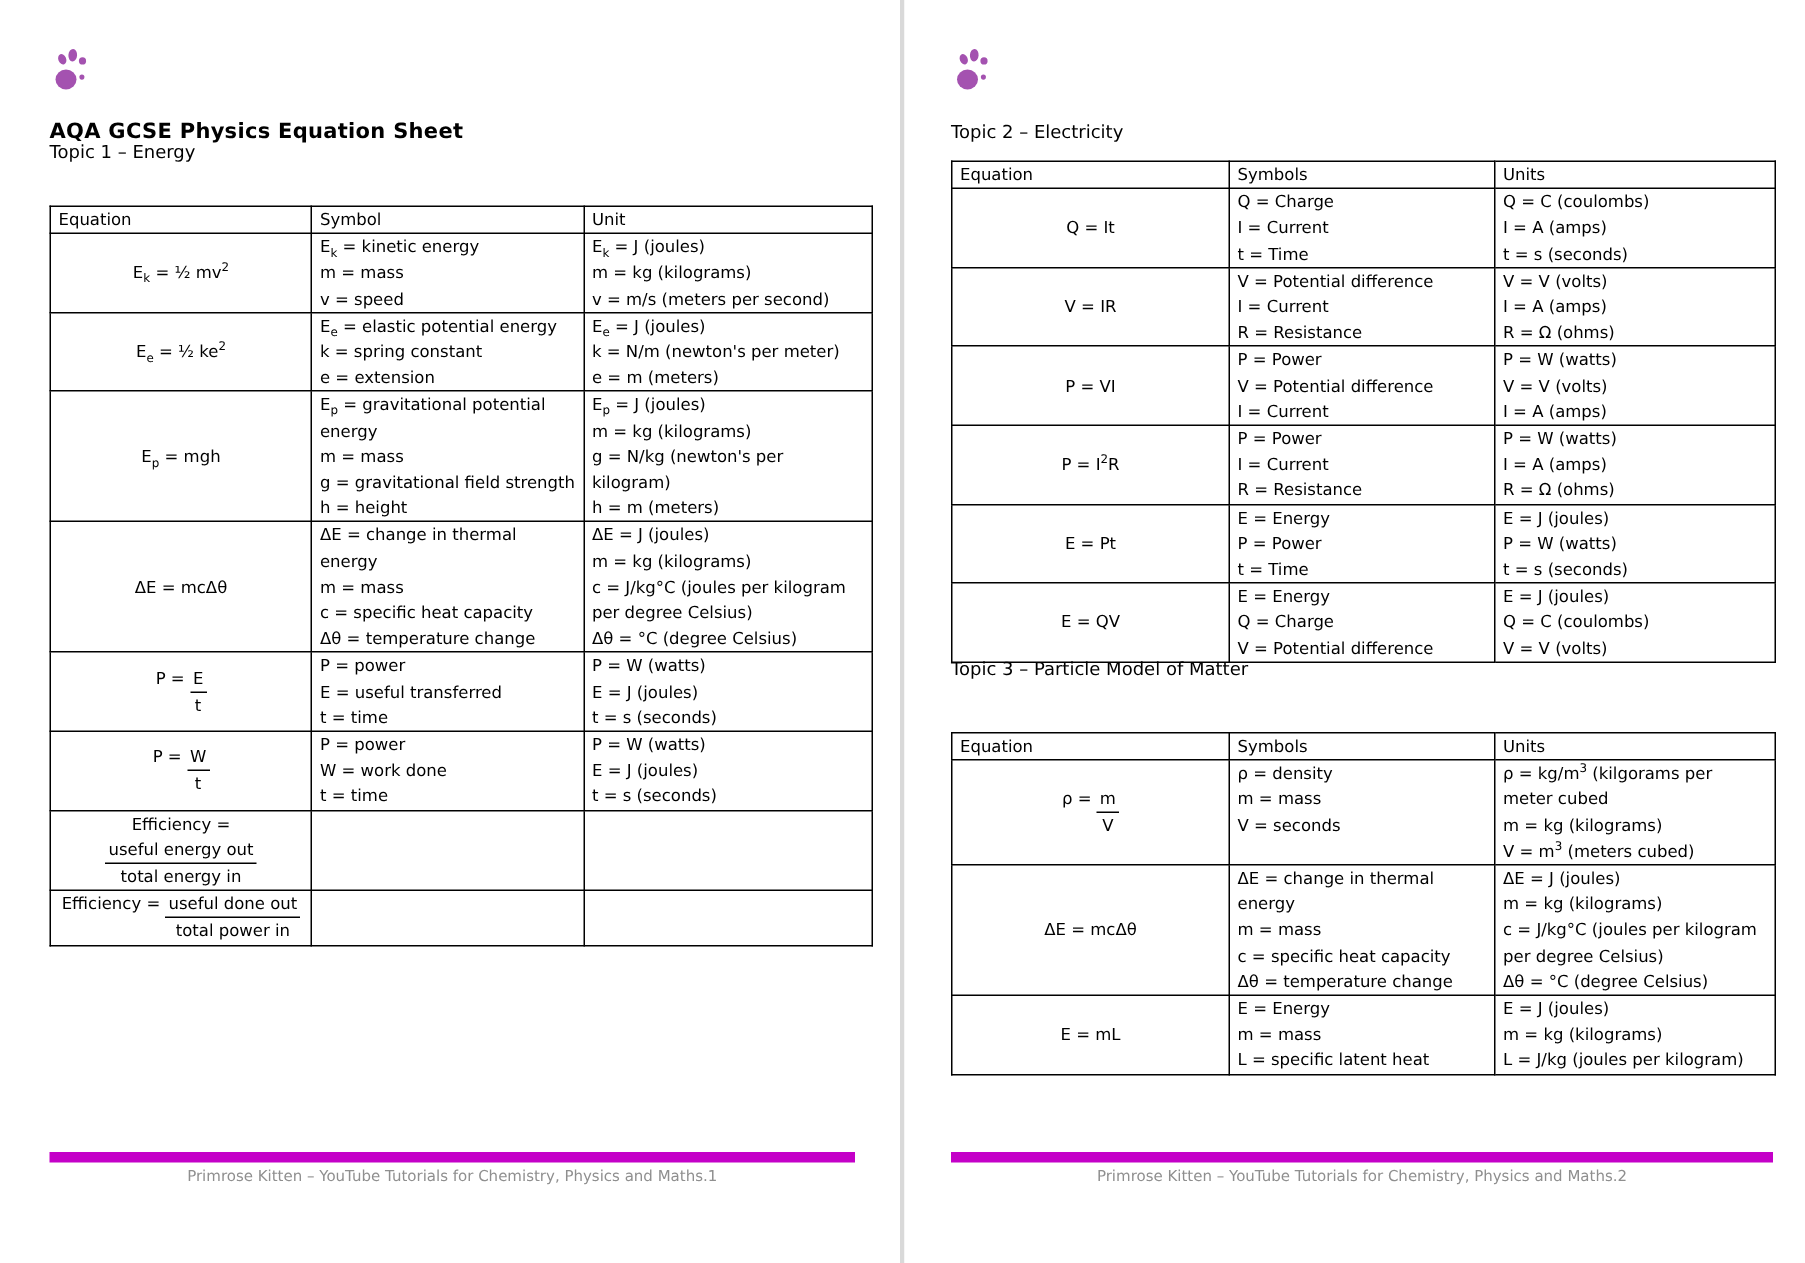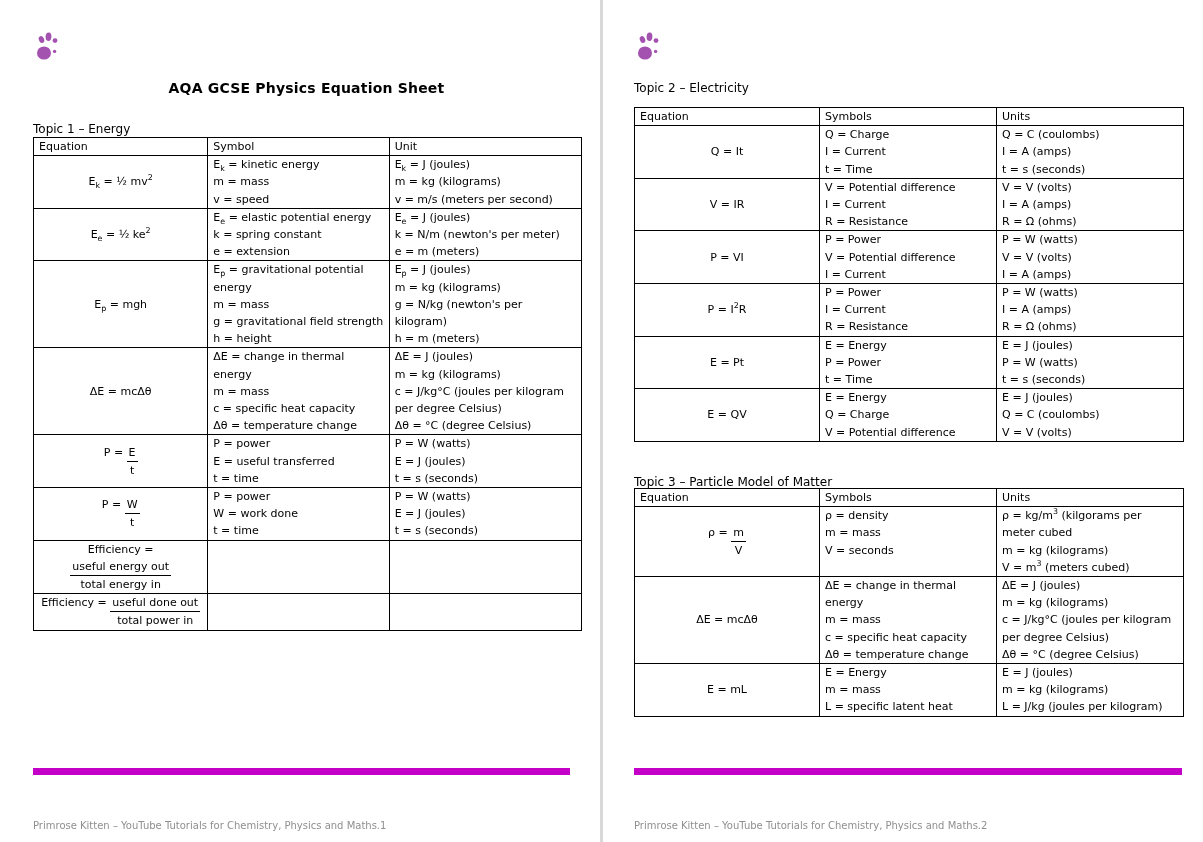--- a/index.html
+++ b/index.html
@@ -8,49 +8,49 @@
     font-family:"DejaVu Sans",sans-serif;font-size:11px;color:#000;
     overflow:hidden;
   }
   .page{position:absolute;top:0;height:842px;background:#fff}
   #page1{left:0;width:601px}
   #page2{left:603px;width:600px}
   .page-divider{position:absolute;left:600px;top:0;width:3px;height:842px;background:#d9d9d9}
 
   .paw{position:absolute;left:34px;top:32px;width:28px;height:32px}
 
-  .doc-title{position:absolute;left:33px;top:80px;width:547px;text-align:center;
+  .doc-title{position:absolute;left:33px;top:80px;width:547px;
     font-size:14px;font-weight:bold;letter-spacing:.2px}
   .topic-heading{position:absolute;font-size:12px}
 
   table.eq-table{border-collapse:collapse;position:absolute;table-layout:fixed;background:#fff}
   .eq-table th,.eq-table td{border:1px solid #000;padding:0 5px;vertical-align:top;
     line-height:17.2px;font-weight:normal;overflow:hidden}
   .eq-table th{text-align:left;height:17px}
   .eq-table td.eq{vertical-align:middle;text-align:center}
   .def-line{white-space:normal}
   sub,sup{font-size:.72em;line-height:0}
   .frac{display:inline-block;text-align:center;vertical-align:top}
   .frac .num{display:block;border-bottom:1px solid #000;padding:0 2px}
   .frac .den{display:block}
 
   .footer-bar{position:absolute;top:768px;height:7px}
-  .footer-row{position:absolute;top:820px;display:flex;justify-content:flex-start;
+  .footer-row{position:absolute;top:779px;display:flex;justify-content:center;
     color:#8f8f8f;font-size:10px}
   #page1 .footer-bar{left:33px;width:537px}
   #page1 .footer-row{left:33px;width:537px}
   #page2 .footer-bar{left:31px;width:548px}
   #page2 .footer-row{left:31px;width:548px}
 
-  #page1 .topic-heading{left:33px;top:122px}
+  #page1 .topic-heading{left:33px;top:94px}
   #t1{left:33px;top:137px;width:549px}
   #page2 .paw{left:32px}
   #h-topic2{left:31px;top:81px}
   #t2{left:31px;top:107px;width:549px}
-  #h-topic3{left:31px;top:475px}
+  #h-topic3{left:31px;top:439px}
   #t3{left:31px;top:488px;width:549px}
 </style>
 </head>
 <body>
 
 <div class="page" id="page1">
   <svg class="paw" viewBox="0 0 28 32">
     <g class="paw-fill" fill="#a452b0">
       <ellipse cx="7.5" cy="7.5" rx="2.6" ry="3.6" transform="rotate(-22 7.5 7.5)"></ellipse>
       <ellipse cx="14.5" cy="4.8" rx="2.9" ry="4.2" transform="rotate(4 14.5 4.8)"></ellipse>

